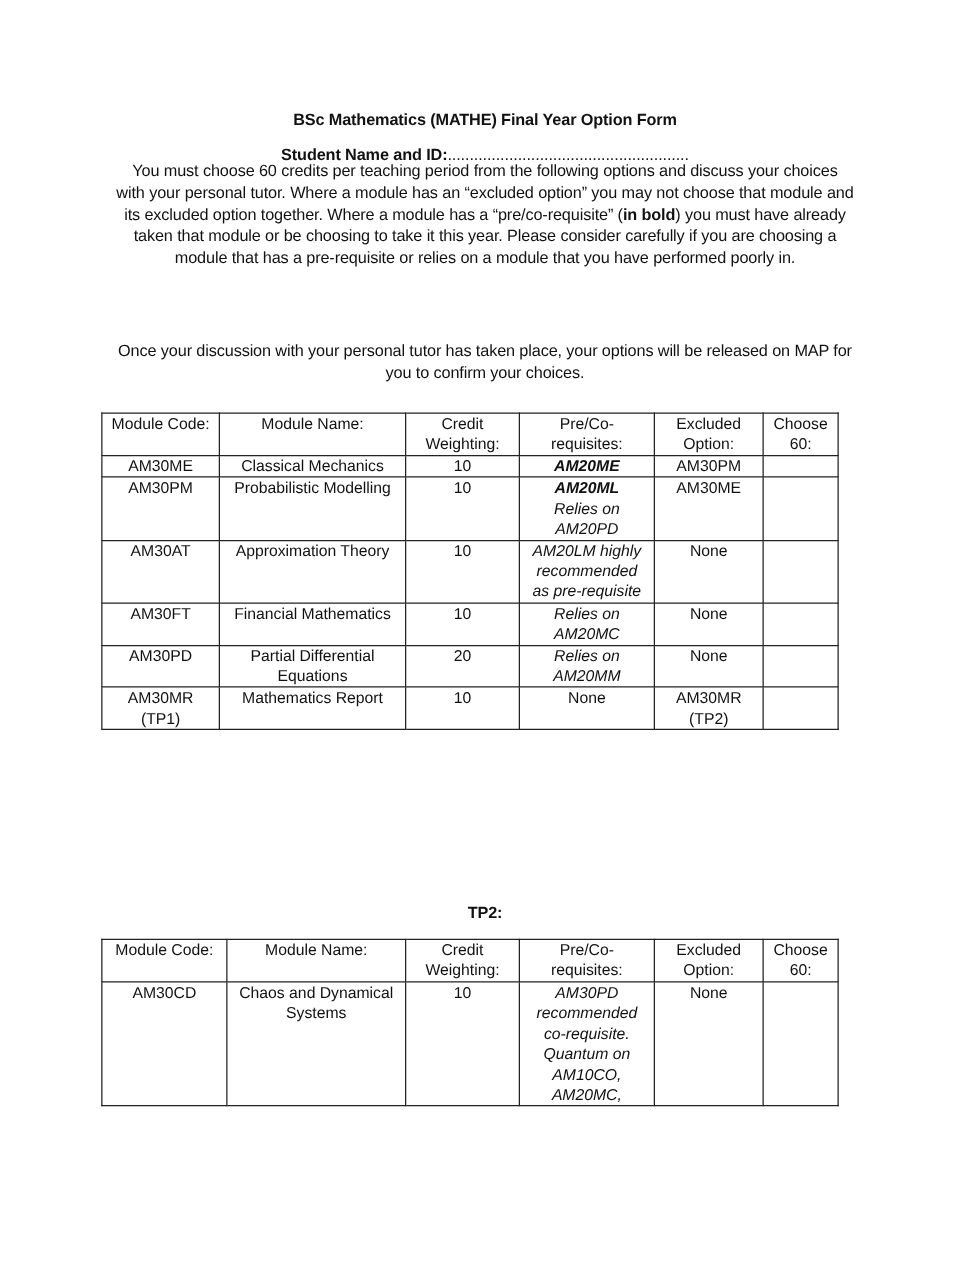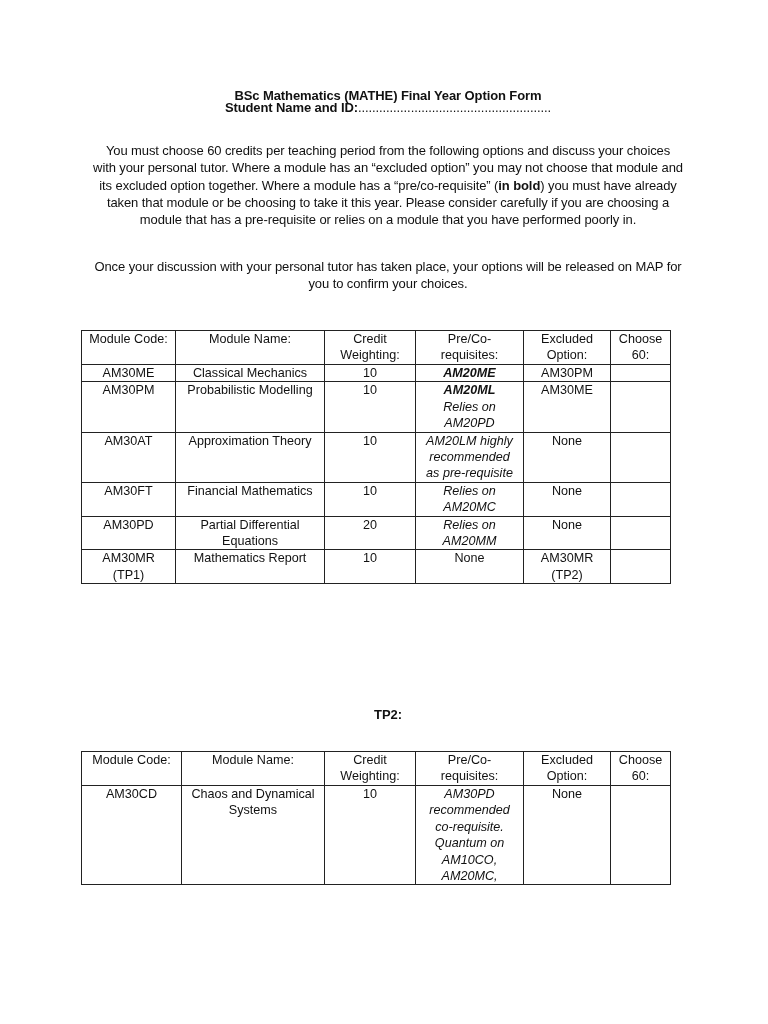--- a/index.html
+++ b/index.html
@@ -22,29 +22,29 @@
   .ital { font-style: italic; }
   .pre span { display: block; }
 </style>
 </head>
 <body>
 
 <div class="page">
 
   <div class="txt b" style="top:87px;">BSc Mathematics (MATHE) Final Year Option Form</div>
 
-  <div class="txt" style="top:99px;">
+  <div class="txt" style="top:115px;">
     <span class="b">Student Name and ID:</span><span>.......................................................</span>
   </div>
 
-  <div class="txt" style="top:142px;">
+  <div class="txt" style="top:128px;">
     <span>You must choose 60 credits per teaching period from the following options and discuss your choices with your personal tutor. Where a module has an “excluded option” you may not choose that module and its excluded option together. Where a module has a “pre/co-requisite” (</span><span class="b">in bold</span><span>)  you must have already taken that module or be choosing to take it this year. Please consider carefully if you are choosing a module that has a pre-requisite or relies on a module that you have performed poorly in.</span>
   </div>
 
-  <div class="txt" style="top:258px;">Once your discussion with your personal tutor has taken place, your options will be released on MAP for you to confirm your choices.</div>
+  <div class="txt" style="top:272px;">Once your discussion with your personal tutor has taken place, your options will be released on MAP for you to confirm your choices.</div>
 
 
   <table class="opts" style="top:330px;">
     <colgroup>
       <col style="width:94px">
         <col style="width:149px">
         <col style="width:91px">
         <col style="width:108px">
         <col style="width:87px">
         <col style="width:60px">
@@ -105,21 +105,21 @@
       <td>AM30MR (TP1)</td>
       <td>Mathematics Report</td>
       <td>10</td>
       <td>None</td>
       <td>AM30MR (TP2)</td>
       <td></td>
     </tr>
   </tbody>
     </table>
 
-  <div class="txt b" style="top:706px;">TP2:</div>
+  <div class="txt b" style="top:721px;">TP2:</div>
 
   <table class="opts" style="top:751px;">
     <colgroup>
       <col style="width:100px">
         <col style="width:143px">
         <col style="width:91px">
         <col style="width:108px">
         <col style="width:87px">
         <col style="width:60px">
     </colgroup>

